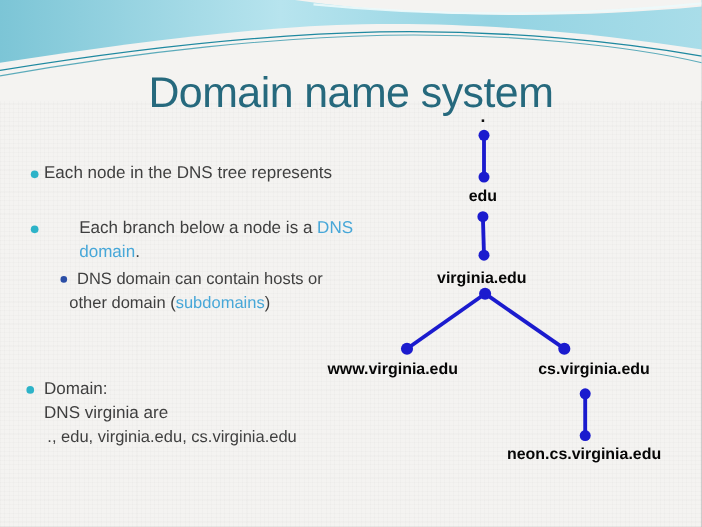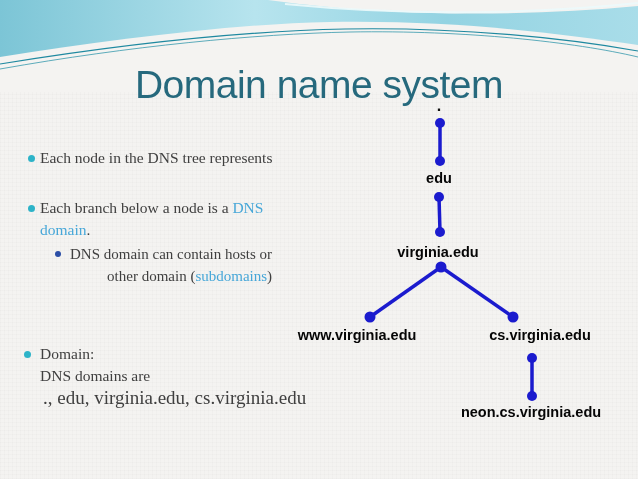--- a/index.html
+++ b/index.html
@@ -15,33 +15,33 @@
   }
   .header-svg{position:absolute;top:0;left:0;display:block;}
   .title{
     position:absolute;top:64px;left:0;width:100%;
     margin:0;text-align:center;
     font-size:39px;font-weight:400;letter-spacing:-0.5px;
     color:#26697d;line-height:42px;
   }
   .bullet{
     position:absolute;display:flex;align-items:flex-start;
-    color:#3f3f3f;font-size:15.5px;line-height:22px;font-family:Liberation Serif, serif;
+    color:#3f3f3f;font-size:15.5px;line-height:22px;
   }
   .marker{flex:none;border-radius:50%;}
   .m1{width:7px;height:7px;background:#2db3c8;margin-top:8px;margin-right:5px;}
   .m2{width:6px;height:6px;background:#2b4ea6;margin-top:8px;margin-right:2px;}
   .m3{width:7px;height:7px;background:#2db3c8;margin-top:8px;margin-right:9px;}
   .accent{color:#47a7d8;}
   .b1{left:28px;top:147px;width:310px;}
-  .b2{left:28px;top:197px;width:310px;}
-  .bsub{left:55px;top:243px;width:280px;font-size:15px;text-align:right;}
+  .b2{left:28px;top:197px;width:310px;gap:32px;}
+  .bsub{left:55px;top:243px;width:280px;font-size:15px;}
   .bsub .indent1{padding-left:7px;}
   .b3{left:24px;top:343px;width:320px;}
-  .b3 .small-line{font-size:19px;padding-left:3px;line-height:21px;}
+  .b3 .small-line{font-size:15px;padding-left:3px;line-height:21px;}
   .tree-svg{position:absolute;top:0;left:0;}
   .tree-label{font-family:"Liberation Sans",sans-serif;font-weight:bold;font-size:14.5px;fill:#060606;}
   .root-label{font-family:"Liberation Sans",sans-serif;font-weight:bold;font-size:16px;fill:#111;}
 </style>
 </head>
 <body>
 
 <div class="slide">
 
   <svg class="header-svg" width="638" height="92" viewBox="0 0 638 92">
@@ -96,21 +96,21 @@
     </div>
   </div>
 
   <div class="bullet b3">
     <span class="marker m3"></span>
     <div>
       <div>
         <span>Domain:</span>
       </div>
       <div>
-        <span>DNS domains are</span>
+        <span>DNS virginia are</span>
       </div>
       <div class="small-line">
         <span> ., edu, virginia.edu, cs.virginia.edu</span>
       </div>
     </div>
   </div>
 
   <svg class="tree-svg" width="638" height="479" viewBox="0 0 638 479">
 
     <text class="root-label" x="439" y="111" text-anchor="middle">.</text>

